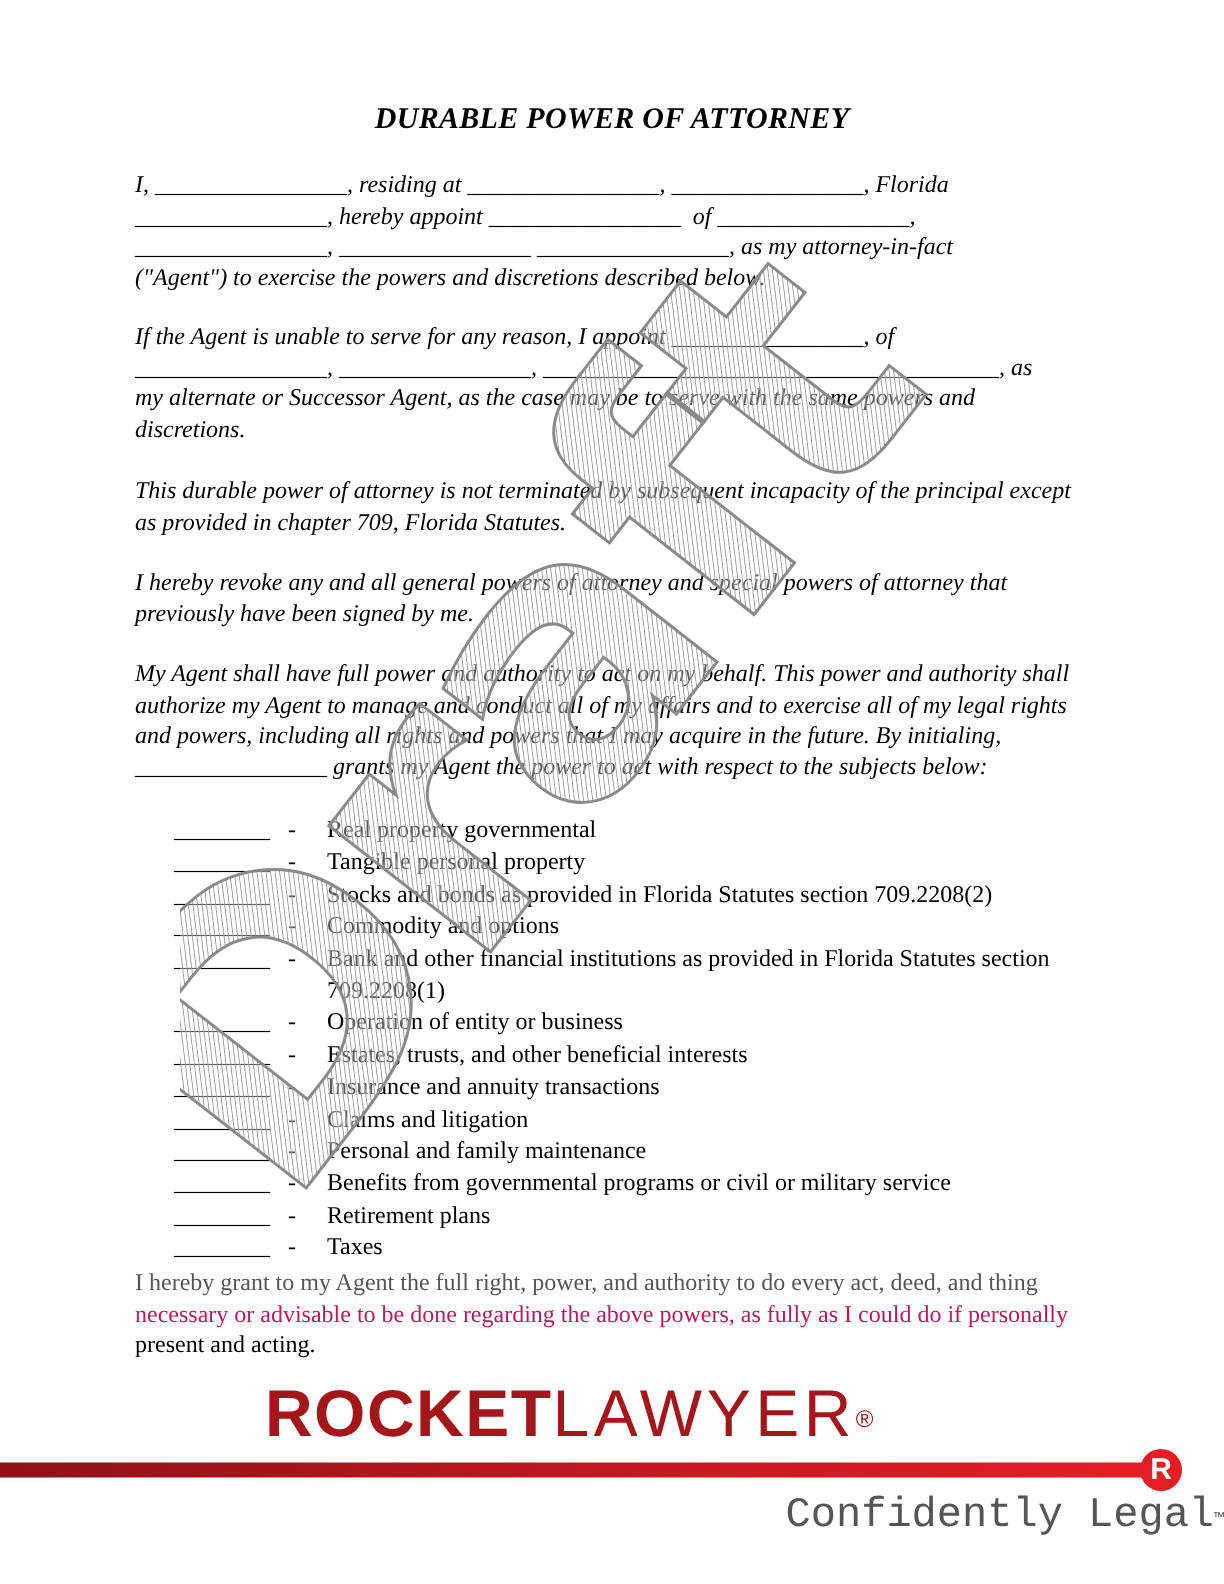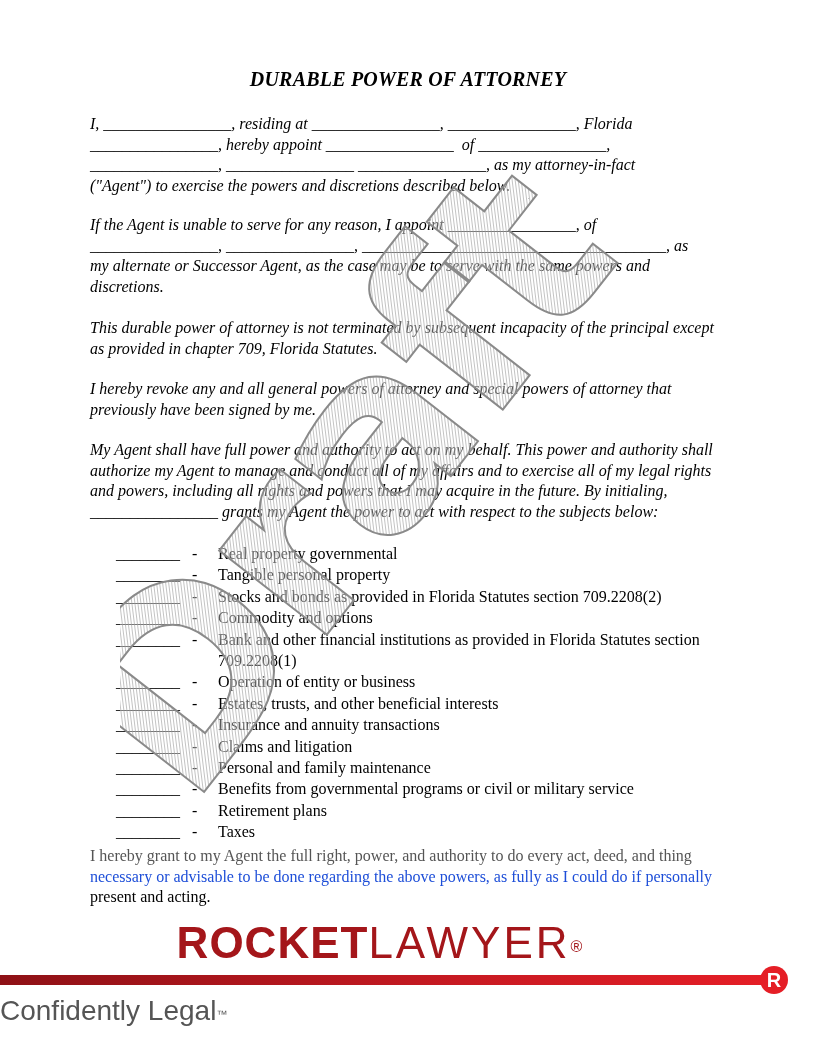--- a/index.html
+++ b/index.html
@@ -23,21 +23,21 @@
     .p2 { top: 215px; }
     .p3 { top: 318px; }
     .p4 { top: 379px; }
     .p5 { top: 440px; }
     .list { position: absolute; left: 116px; top: 543px; width: 620px; font-size: 16px; line-height: 21.4px; }
     .li { display: flex; }
     .li .blank { width: 70px; flex: none; }
     .li .dash { width: 32px; flex: none; text-align: left; padding-left: 6px; box-sizing: border-box;}
     .li .txt { flex: 1; }
     .p6 { top: 846px; color: #555; }
-    .p6 .fade2 { color: #1d4ed8; }
+    .p6 .fade2 { color: #be185d; }
     .p6 .fade3 { color: #000000; }
 
     .watermark {
       position: absolute; left: 120px; top: 160px; width: 720px; height: 700px;
       pointer-events: none;
     }
 
     .logo {
       position: absolute; top: 918px; left: 0; width: 760px; text-align: center;
       font-family: "Liberation Sans", "DejaVu Sans", sans-serif;
@@ -49,22 +49,22 @@
     .band {
       position: absolute; left: 0; top: 975px; width: 770px; height: 10px;
       background: linear-gradient(to right, #8e1116, #c81a22 60%, #e51e26);
     }
     .r-badge {
       position: absolute; left: 760px; top: 966px; width: 28px; height: 28px; border-radius: 50%;
       background: #e51e26; color: #fff; font-family: "Liberation Sans", "DejaVu Sans", sans-serif;
       font-weight: bold; font-size: 20px; line-height: 28px; text-align: center;
     }
     .tagline {
-      position: absolute; top: 994px; left: 0; width: 816px; text-align: left;
-      font-family: Liberation Sans, sans-serif;
+      position: absolute; top: 994px; left: 0; width: 816px; text-align: right;
+      font-family: Liberation Mono, monospace;
       color: #555; font-size: 28px; line-height: 34px;
     }
     .tagline .tm { font-size: 11px; vertical-align: top; position: relative; top: 3px; }
   </style>
 </head>
 <body>
 
 <div class="page">
 
   <div class="title">DURABLE POWER OF ATTORNEY</div>

